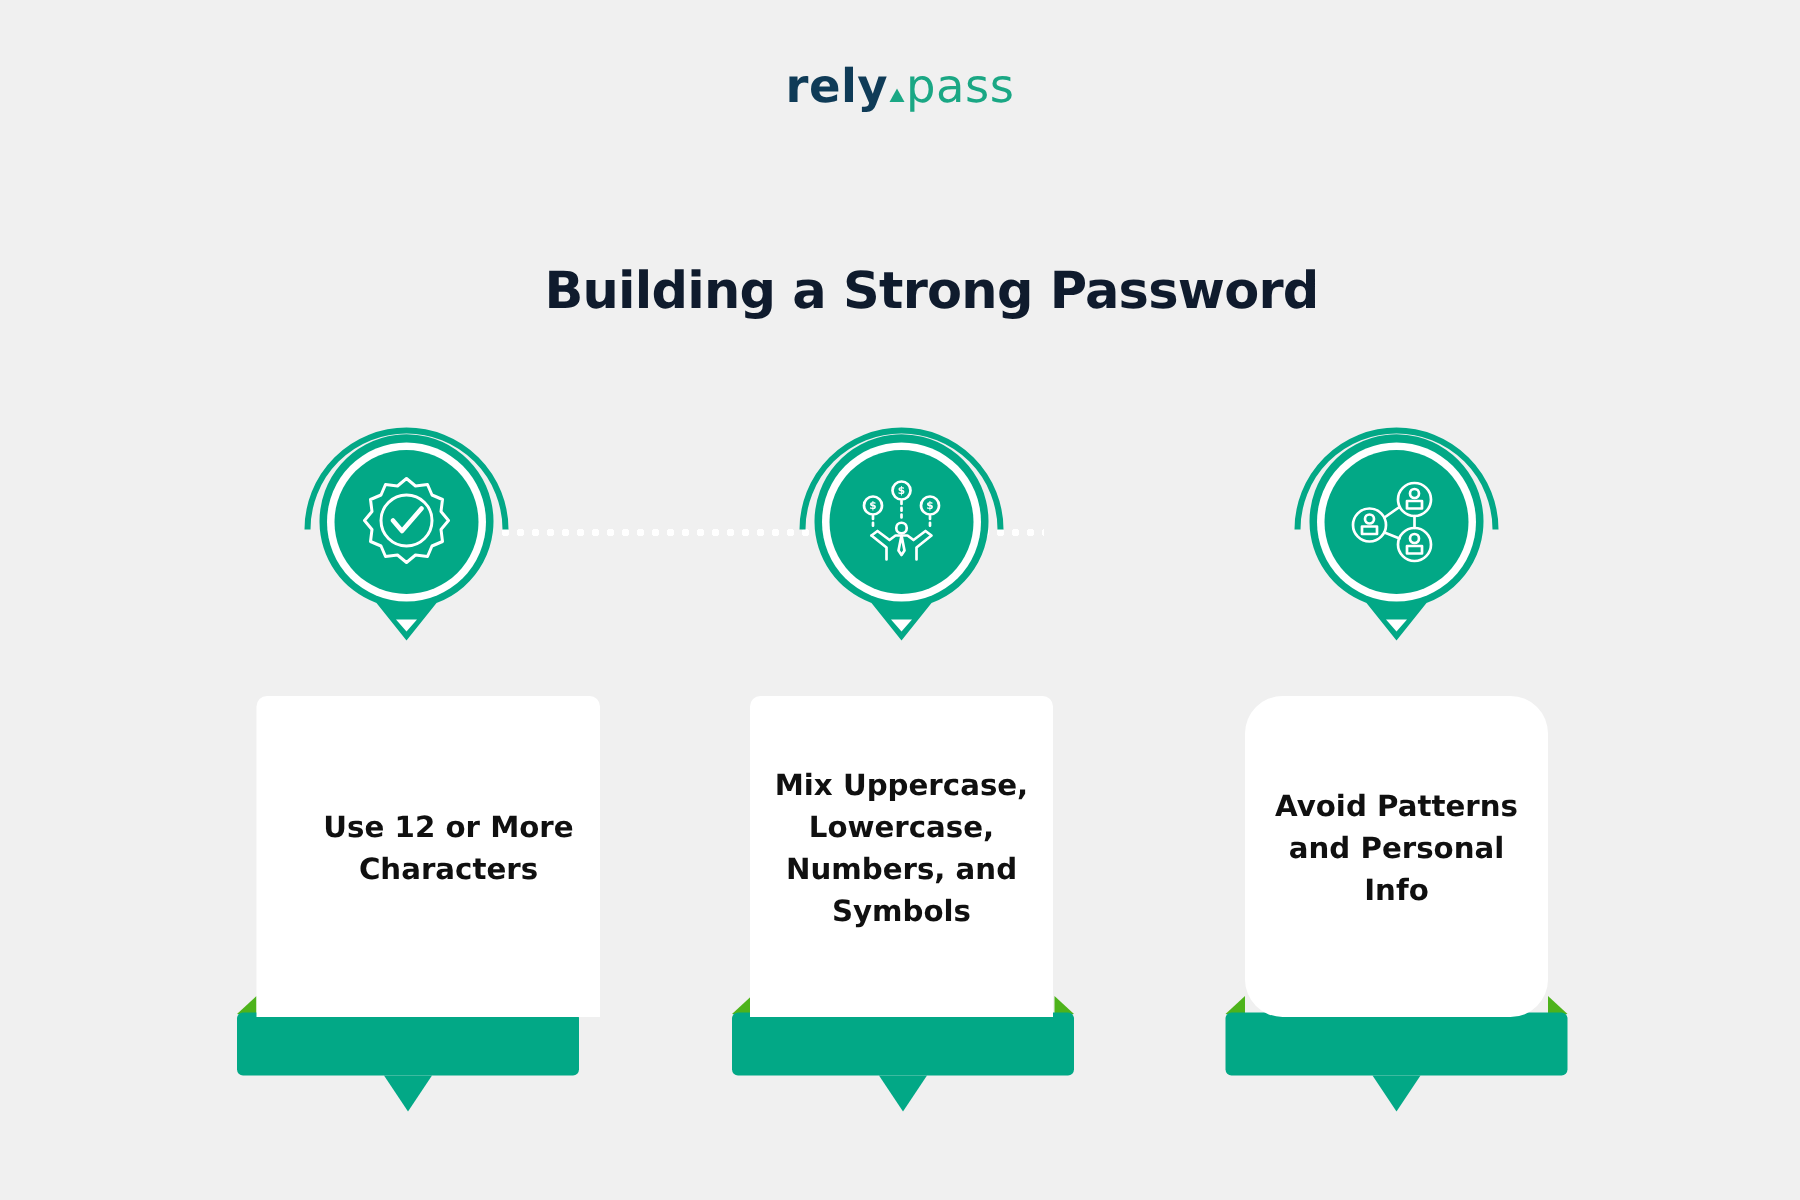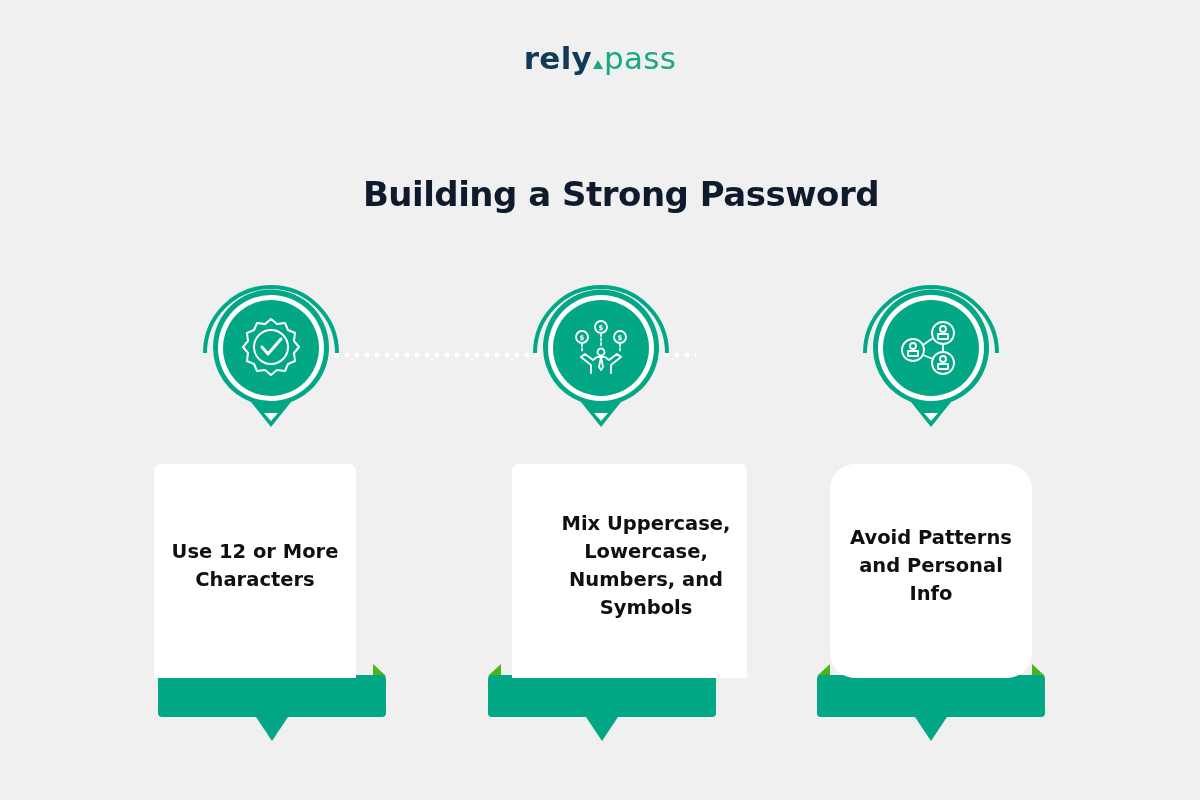--- a/index.html
+++ b/index.html
@@ -139,31 +139,31 @@
     </g>
   </svg>
 </div>
 
 <div class="ribbon-wrap" style="left:158px;">
   <div class="fold-l"></div>
   <div class="fold-r"></div>
   <div class="ribbon"></div>
   <div class="ribbon-tip"></div>
 </div>
-<div class="card" style="left:154px;">
+<div class="card" style="left:171px;padding-left:27px;">
   <div class="txt">Use 12 or More Characters</div>
 </div>
 
 <div class="ribbon-wrap" style="left:488px;">
   <div class="fold-l"></div>
   <div class="fold-r"></div>
   <div class="ribbon"></div>
   <div class="ribbon-tip"></div>
 </div>
-<div class="card" style="left:512px;padding-left:33px;">
+<div class="card" style="left:500px;">
   <div class="txt">Mix Uppercase, Lowercase, Numbers, and Symbols</div>
 </div>
 
 <div class="ribbon-wrap" style="left:817px;">
   <div class="fold-l"></div>
   <div class="fold-r"></div>
   <div class="ribbon"></div>
   <div class="ribbon-tip"></div>
 </div>
 <div class="card" style="left:830px;border-radius:25px;">

